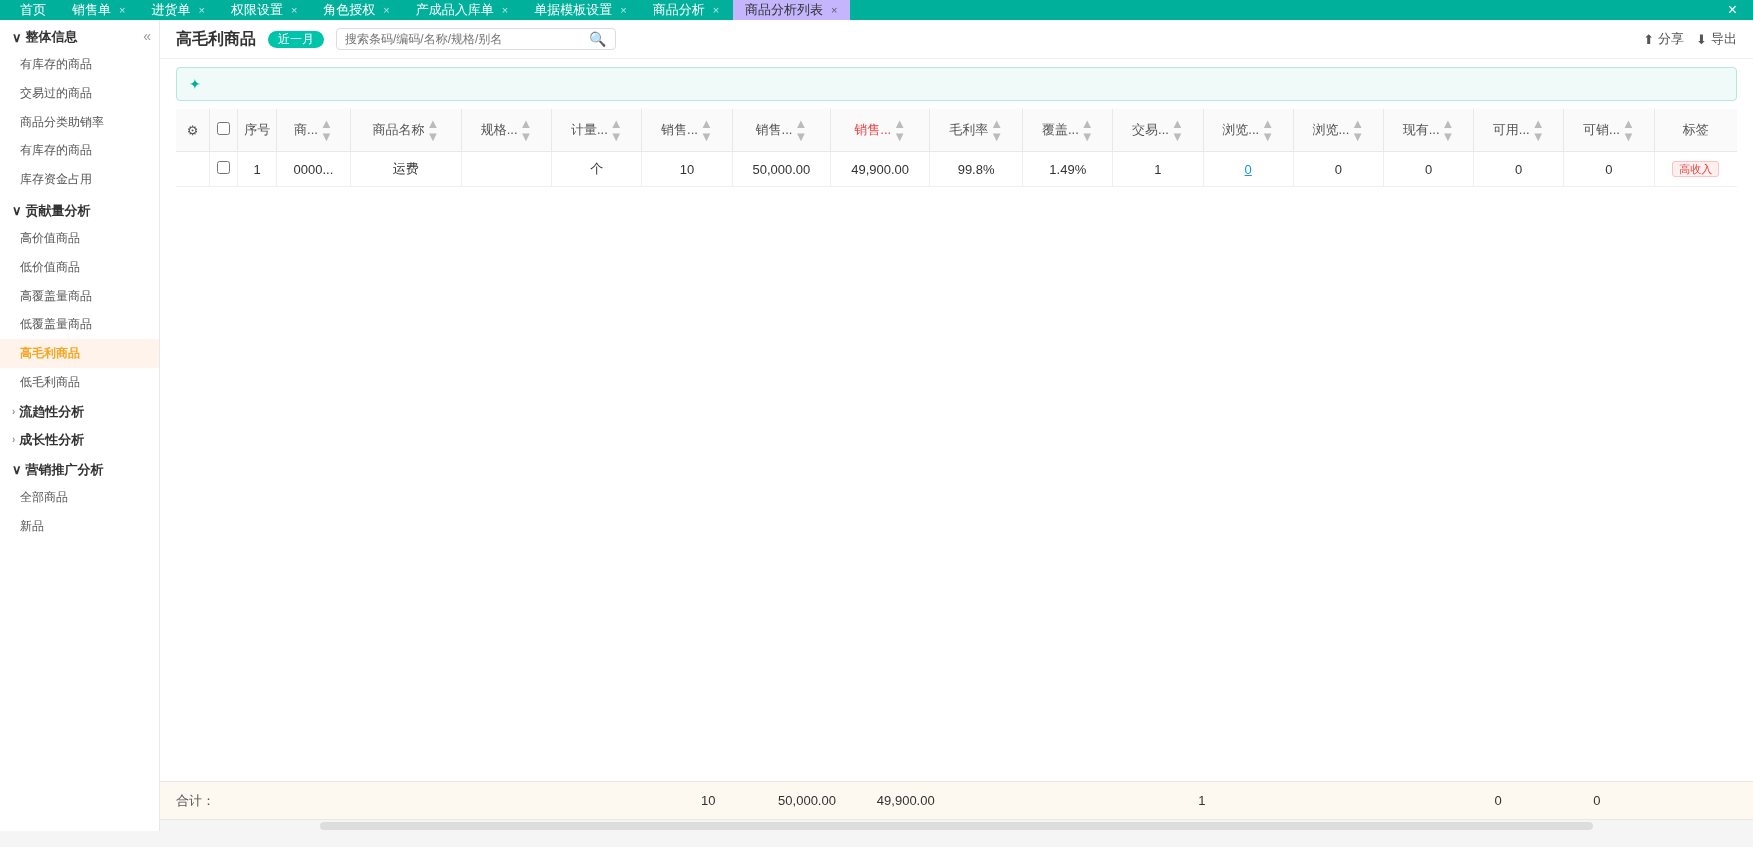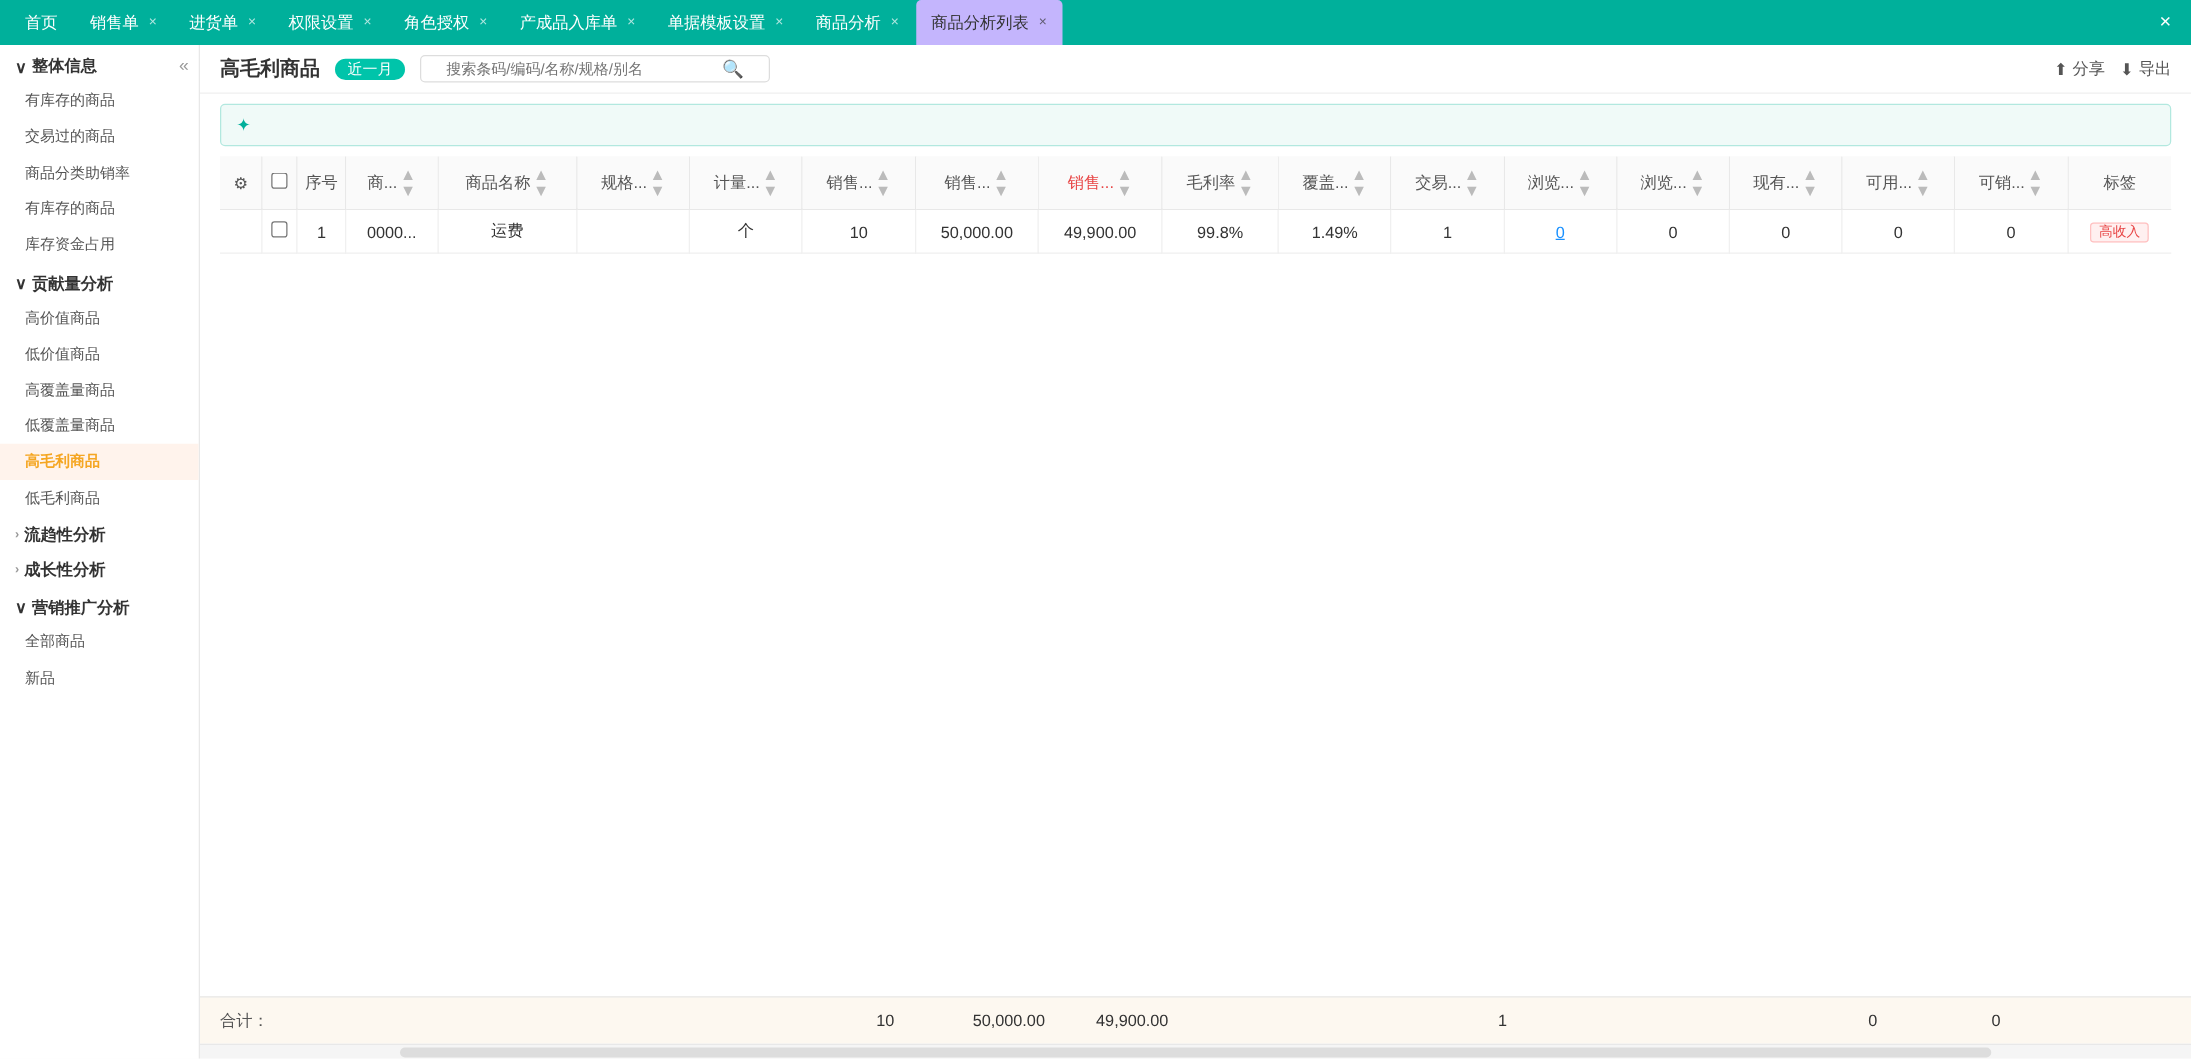--- a/index.html
+++ b/index.html
@@ -3,21 +3,21 @@
   <meta charset="utf-8">
   <style>
     * { box-sizing: border-box; margin: 0; padding: 0; font-family: 'Microsoft YaHei', Arial, sans-serif; font-size: 13px; }
     body { background: #f5f5f5; overflow: hidden; }
 
     
     .top-nav {
       display: flex;
       align-items: center;
       background: #00b09b;
-      height: 36px;
+      height: 20px;
       padding: 0 8px;
       gap: 2px;
     }
     .nav-tab {
       display: flex;
       align-items: center;
       padding: 0 12px;
       height: 36px;
       color: #fff;
       font-size: 13px;
@@ -129,21 +129,21 @@
       border: none;
       border-radius: 12px;
       cursor: pointer;
       font-size: 12px;
     }
     .search-box {
       display: flex;
       align-items: center;
       border: 1px solid #ddd;
       border-radius: 4px;
-      padding: 2px 20px;
+      padding: 2px 8px;
       gap: 20px;
       flex: 1;
       max-width: 280px;
     }
     .search-box input {
       border: none;
       outline: none;
       font-size: 12px;
       width: 100%;
       color: #999;

